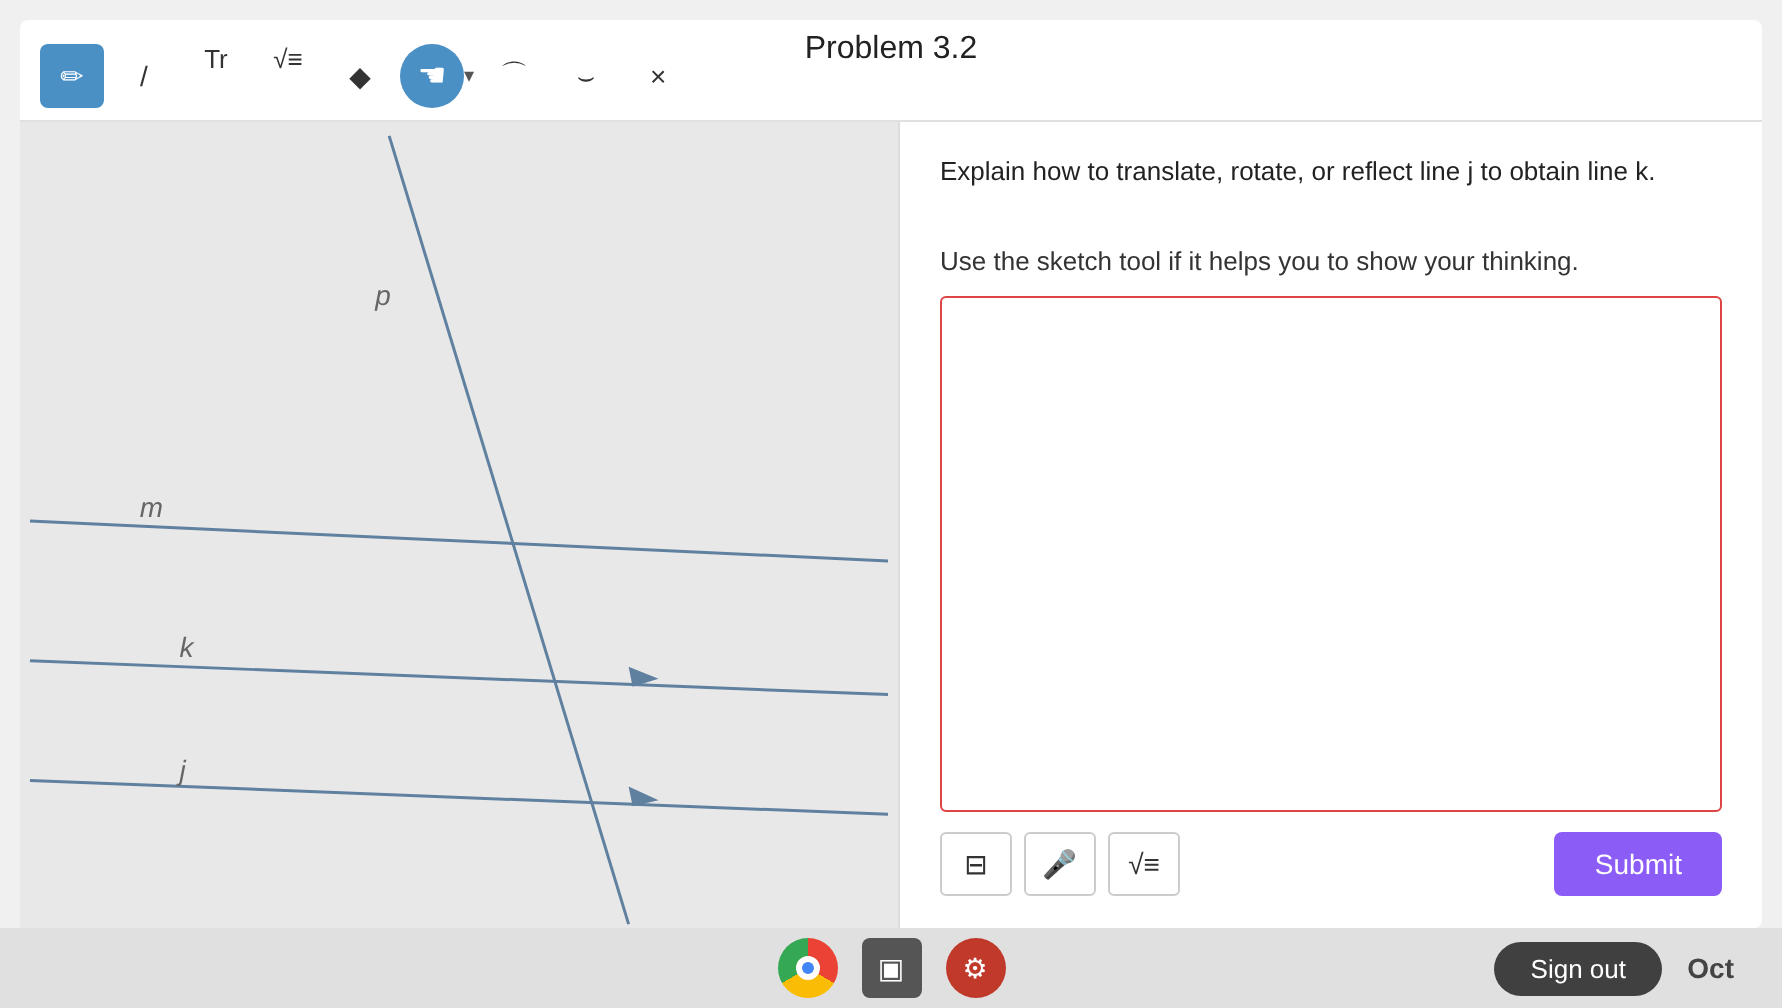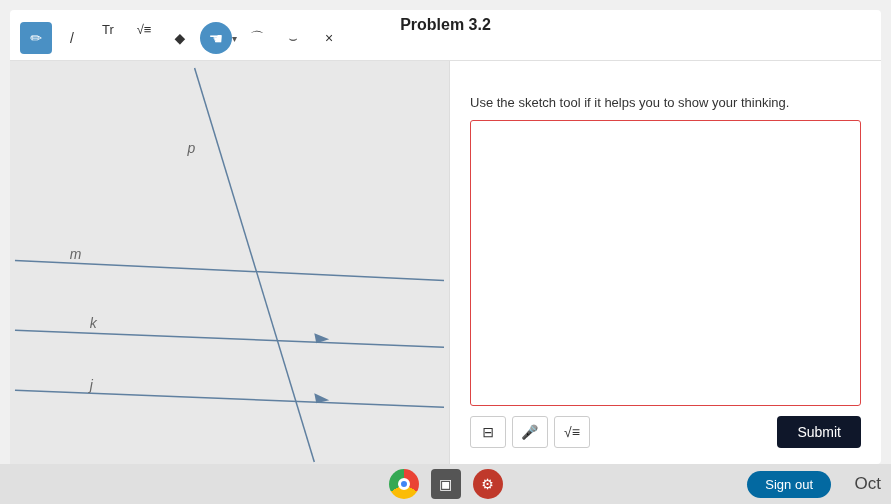--- a/index.html
+++ b/index.html
@@ -163,21 +163,21 @@
       border: 1px solid #ccc;
       border-radius: 3px;
       background: #fff;
       cursor: pointer;
       font-size: 14px;
       color: #333;
     }
 
     .submit-btn {
       margin-left: auto;
-      background: #0f172a;
+      background: #8b5cf6;
       color: white;
       border: none;
       border-radius: 4px;
       padding: 8px 20px;
       font-size: 14px;
       cursor: pointer;
       font-weight: 500;
     }
 
     
@@ -201,41 +201,42 @@
       display: flex;
       align-items: center;
       justify-content: center;
       font-size: 16px;
       cursor: pointer;
     }
 
     .sign-out-btn {
       position: absolute;
       right: 60px;
-      background: #0369a1;
+      background: #404040;
       color: white;
       border: none;
       border-radius: 20px;
       padding: 6px 18px;
       font-size: 13px;
       cursor: pointer;
     }
 
     .oct-label {
       position: absolute;
-      right: 10px;
-      font-size: 17px;
+      right: 24px;
+      font-size: 14px;
       color: #444;
+      font-weight: bold;
     }
   </style>
 </head>
 <body>
 
 <div style="position:absolute; top:16px; left:0; right:0; text-align:center; z-index:10;">
-  <span style="font-size:16px; font-weight:bold; color:#222;">Problem 3.2</span>
+  <span style="font-size:16px; font-weight:normal; color:#222;">Problem 3.2</span>
 </div>
 
 <div class="main-container">
 
   <div class="toolbar" style="margin-top:6px;">
     <button class="tool-btn active">
       <span>✏</span>
     </button>
     <button class="tool-btn">
       <span>/</span>
@@ -285,20 +286,21 @@
         <polygon points="320,277 305,271 307,281" fill="#6080a0"></polygon>
         <text x="80" y="266" font-size="14" fill="#666" font-style="italic">k</text>
 
         <line x1="5" y1="328" x2="435" y2="345" stroke="#6080a0" stroke-width="1.5"></line>
         <polygon points="320,338 305,331 307,341" fill="#6080a0"></polygon>
         <text x="80" y="328" font-size="14" fill="#666" font-style="italic">j</text>
       </svg>
     </div>
 
     <div class="answer-panel">
+      <p class="problem-instruction">Explain how to translate, rotate, or reflect line j to obtain line k.</p>
       <p class="use-sketch-hint">Use the sketch tool if it helps you to show your thinking.</p>
 
       <textarea class="answer-textarea" placeholder="" style=""></textarea>
 
       <div class="answer-toolbar">
         <button class="answer-tool-btn">
           <span>⊟</span>
         </button>
         <button class="answer-tool-btn">
           <span>🎤</span>

